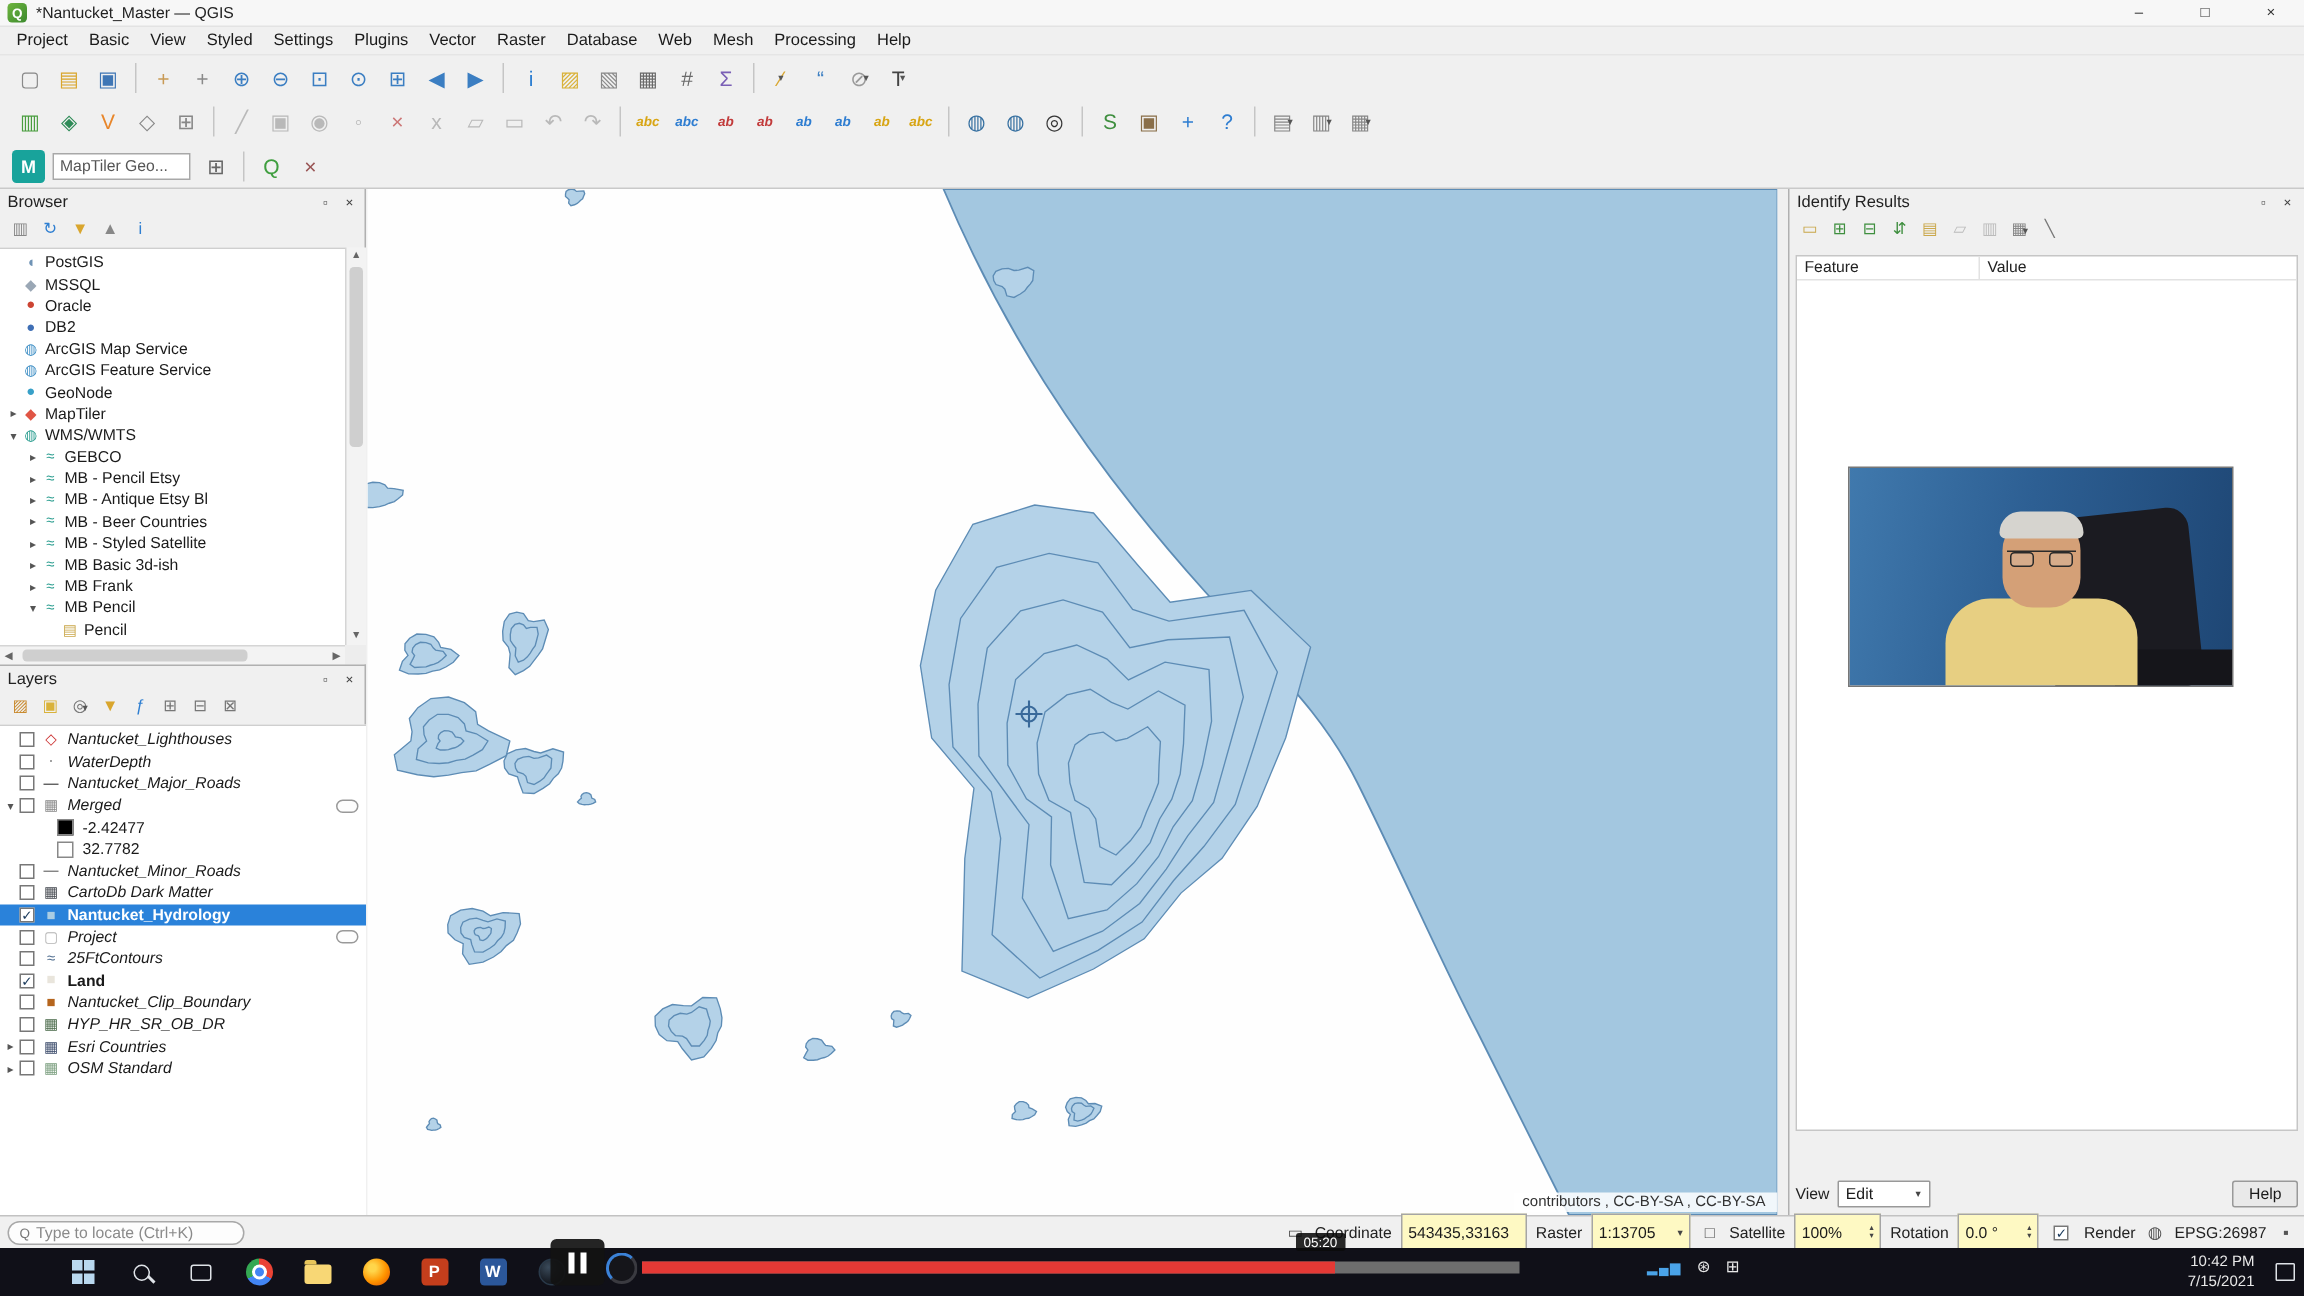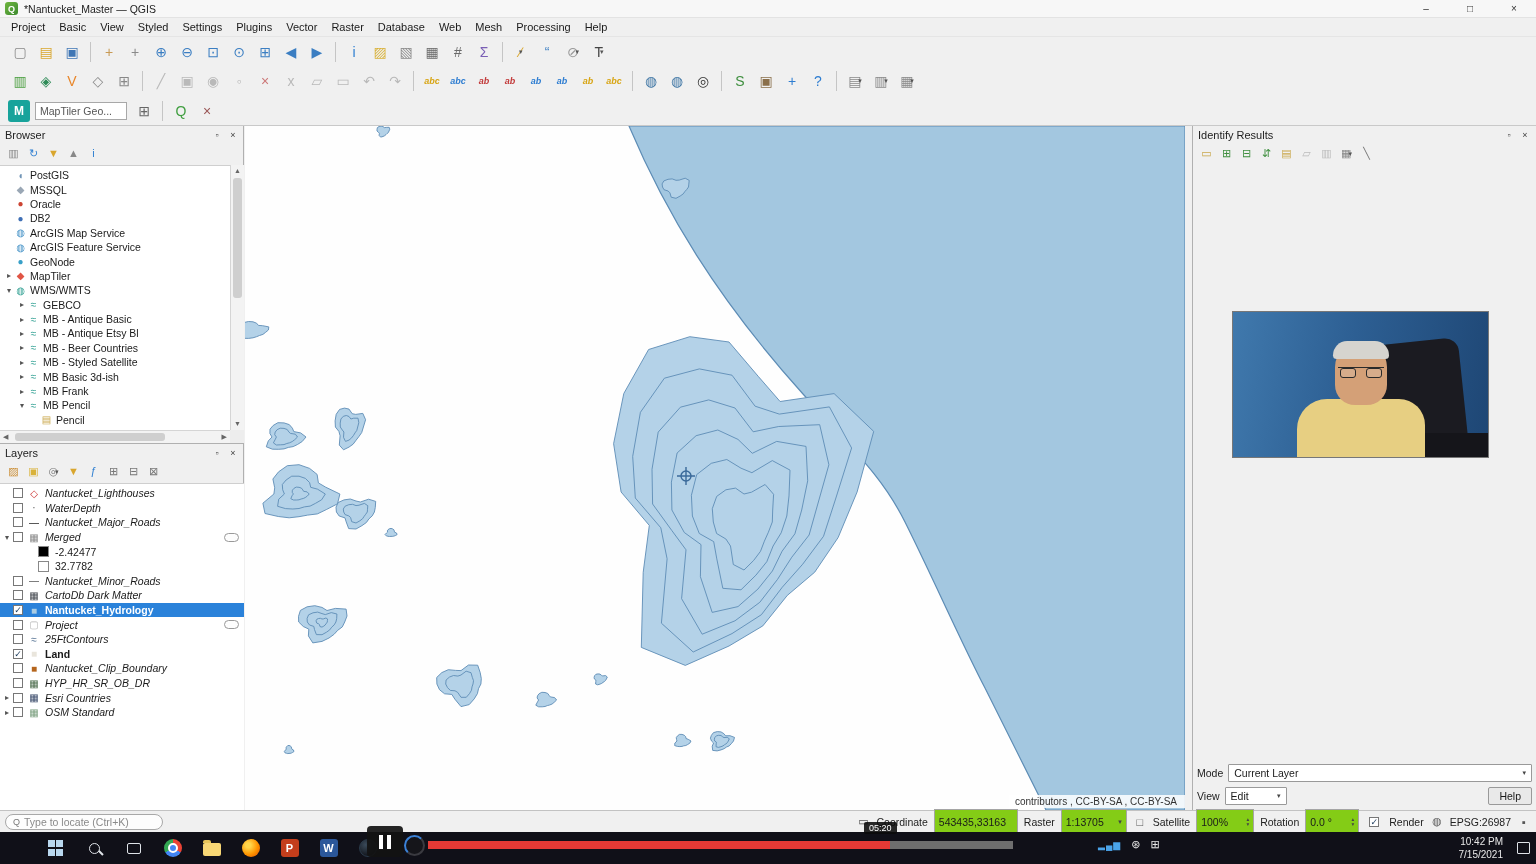--- a/index.html
+++ b/index.html
@@ -87,21 +87,21 @@
 .wc-glasses{position:absolute;top:24px;left:3px;right:3px;height:10px;border-top:1.5px solid #2a2a2a}
 .wc-glasses::before,.wc-glasses::after{content:"";position:absolute;top:0;width:14px;height:8px;border:1.8px solid #2a2a2a;border-radius:3px;background:rgba(230,240,255,.15)}
 .wc-glasses::before{left:2px}
 .wc-glasses::after{right:2px}
 .wc-desk{position:absolute;right:0;bottom:0;width:78px;height:24px;background:#15151a}
 
 #statusbar{position:absolute;left:0;top:810px;width:1536px;height:22px;background:#f0f0f0;border-top:1px solid #c2c2c2;display:flex;align-items:center;gap:6px;padding:0 5px;font-size:10.5px}
 .locate{width:158px;height:16px;border:1px solid #a8a8a8;border-radius:8px;background:#fdfdfd;display:flex;align-items:center;gap:4px;padding:0 7px;color:#8a8a8a}
 .loc-ic{font-size:9px;color:#777}
 .sb-fill{flex:1}
-.sb-box{height:26px;border:1px solid #a5a5a5;background:#84cc16;padding:0 4px;display:flex;align-items:center;font-size:10.5px}
+.sb-box{height:26px;border:1px solid #a5a5a5;background:#fef9c3;padding:0 4px;display:flex;align-items:center;font-size:10.5px}
 .sb-ic{font-size:11px;color:#555;width:14px;text-align:center}
 .spin-col{display:flex;flex-direction:column;font-size:5.5px;line-height:5px;color:#444;margin-left:auto;padding-left:3px}
 .sbcb{margin-left:4px}
 .epsg{color:#222}
 
 #taskbar{position:absolute;left:0;top:832px;width:1536px;height:32px;background:#101018;display:flex;align-items:center;color:#e8e8e8;padding-left:36px}
 .tb-app{width:39px;height:32px;display:flex;align-items:center;justify-content:center}
 .win-logo{display:grid;grid-template-columns:7px 7px;grid-template-rows:7px 7px;gap:1.5px}
 .win-logo span{background:#b9d8ef}
 .search-glass{width:11px;height:11px;border:1.6px solid #dfe3e8;border-radius:50%;position:relative}
@@ -433,21 +433,21 @@
               <span class="tree-label">WMS/WMTS</span>
             </div>
             <div class="tree-row" style="padding-left: 17px;">
               <span class="tree-arrow">▸</span>
               <span class="tree-icon" style="color: rgb(42, 157, 143);">≈</span>
               <span class="tree-label">GEBCO</span>
             </div>
             <div class="tree-row" style="padding-left: 17px;">
               <span class="tree-arrow">▸</span>
               <span class="tree-icon" style="color: rgb(42, 157, 143);">≈</span>
-              <span class="tree-label">MB - Antique Basic</span>
+              <span class="tree-label">MB - Pencil Etsy</span>
             </div>
             <div class="tree-row" style="padding-left: 17px;">
               <span class="tree-arrow">▸</span>
               <span class="tree-icon" style="color: rgb(42, 157, 143);">≈</span>
               <span class="tree-label">MB - Antique Etsy Bl</span>
             </div>
             <div class="tree-row" style="padding-left: 17px;">
               <span class="tree-arrow">▸</span>
               <span class="tree-icon" style="color: rgb(42, 157, 143);">≈</span>
               <span class="tree-label">MB - Beer Countries</span>
@@ -696,26 +696,26 @@
             <span class="tb-glyph" style="color: rgb(187, 187, 187);">▥</span>
           </span>
           <span class="tb-btn">
             <span class="tb-glyph" style="color: rgb(136, 136, 136);">▦</span>
             <span class="tb-dd">▾</span>
           </span>
           <span class="tb-btn">
             <span class="tb-glyph" style="color: rgb(119, 119, 119);">╲</span>
           </span>
         </div>
-      <div class="id-mode">
-        <span class="sb-lab">Mode</span>
-        <span class="sel grow">
-          <span>Current Layer</span>
-          <span class="cmb-caret">▾</span>
-        </span>
+      <div class="id-table">
+        <div class="id-cols">
+          <span class="id-col c1">Feature</span>
+          <span class="id-col c2">Value</span>
+        </div>
+        <div class="id-body"></div>
       </div>
       <div class="id-view">
         <span class="sb-lab">View</span>
         <span class="sel small">
           <span>Edit</span>
           <span class="cmb-caret">▾</span>
         </span>
         <span class="help-btn">Help</span>
       </div>
     </div>

